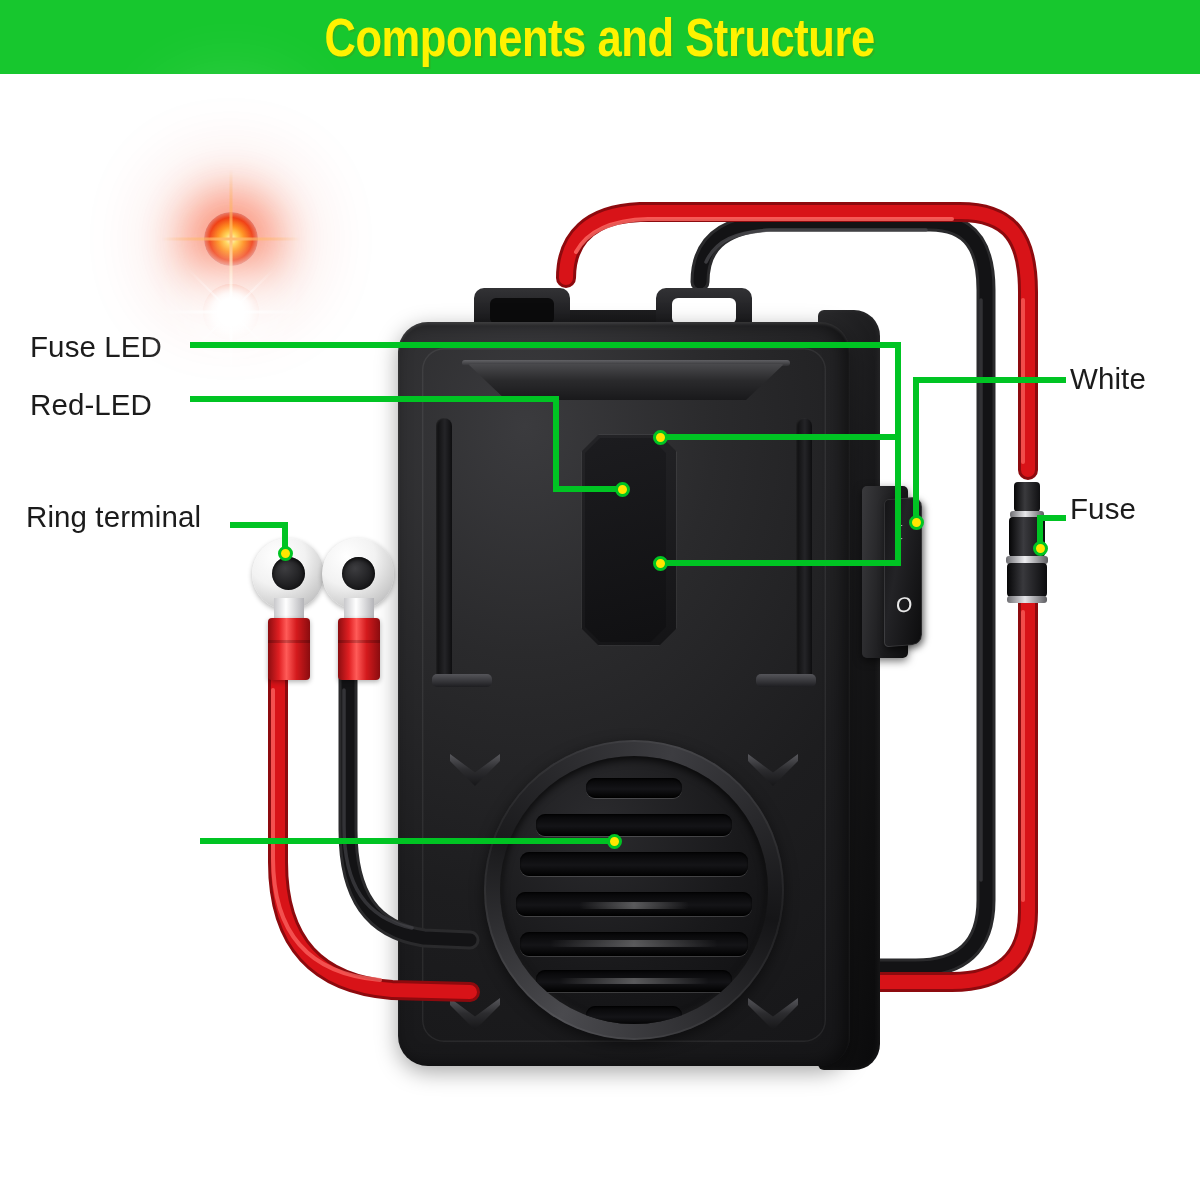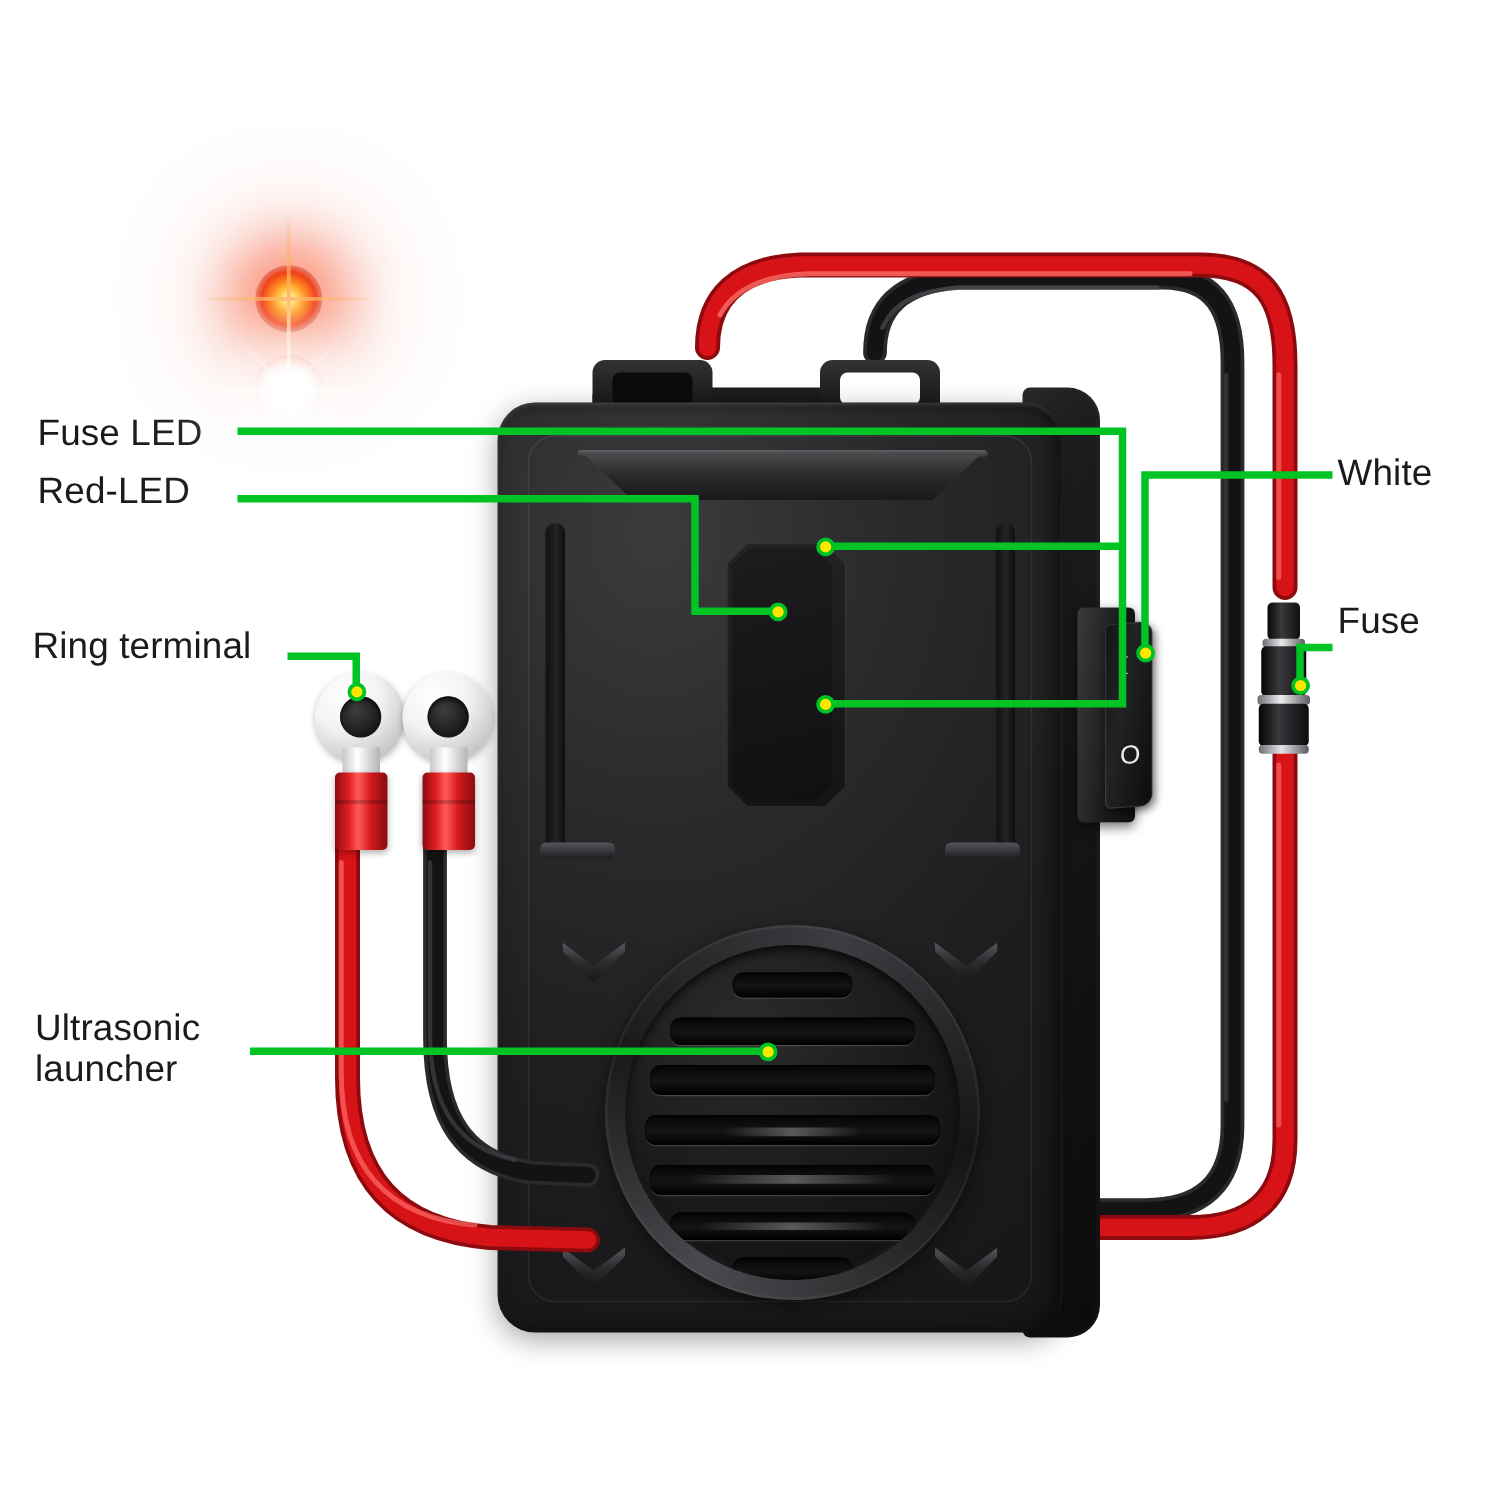--- a/index.html
+++ b/index.html
@@ -28,25 +28,25 @@
     text-shadow:2px 2px 0 rgba(120,110,0,.22);
     line-height:1;
   }
 
   
   .label{
     position:absolute;color:#1b1b1b;font-size:29.5px;
     line-height:1.12;white-space:pre-line;letter-spacing:.1px;
   }
   #lbl-white  {left:30px; top:330px;}
-  #lbl-red    {left:30px; top:376px;}
+  #lbl-red    {left:30px; top:388px;}
   #lbl-ring   {left:26px; top:500px;}
   #lbl-ultra  {left:28px; top:806px;}
   #lbl-switch {left:1070px;top:362px;}
-  #lbl-fuse   {left:1070px;top:480px;text-align:right;}
+  #lbl-fuse   {left:1070px;top:492px;text-align:right;}
   .ldot{
     position:absolute;width:15px;height:15px;border-radius:50%;
     background:#FFE600;border:3px solid #00C423;box-sizing:border-box;
     z-index:40;
   }
   .leader-svg{position:absolute;left:0;top:0;width:1200px;height:1200px;
     pointer-events:none;z-index:35;}
 
   
   .device{position:absolute;left:388px;top:288px;width:500px;height:800px;z-index:10;}
@@ -253,20 +253,23 @@
   .fz.body1     {top:35px;width:36px;height:40px;background:linear-gradient(90deg,#050506,#3b3b3f 40%,#0c0c0e);}
   .fz.ring2     {top:74px;width:42px;height:8px; background:linear-gradient(90deg,#6e6e72,#ededf0 45%,#5c5c60);border-radius:3px;}
   .fz.body2     {top:81px;width:40px;height:34px;background:linear-gradient(90deg,#050506,#39393d 40%,#0b0b0d);}
   .fz.ring3     {top:114px;width:40px;height:7px;background:linear-gradient(90deg,#6e6e72,#e4e4e8 45%,#5c5c60);border-radius:3px;}
 </style>
 </head>
 <body>
 
 <div id="stage">
 
+  <div class="banner">
+    <div class="banner-title">Components and Structure</div>
+  </div>
 
   <svg class="leader-svg" viewBox="0 0 1200 1200">
     <g stroke="#00C423" stroke-width="6" fill="none" stroke-linecap="butt">
 
       <path d="M190,345 L898,345 L898,563 L660,563"></path>
       <path d="M898,437 L660,437"></path>
 
       <path d="M190,399 L556,399 L556,489 L622,489"></path>
 
       <path d="M230,525 L285,525 L285,553"></path>
@@ -275,22 +278,20 @@
 
       <path d="M1066,380 L916,380 L916,522"></path>
 
       <path d="M1066,518 L1040,518 L1040,548"></path>
     </g>
   </svg>
 
   <div class="label" id="lbl-white">Fuse LED</div>
   <div class="label" id="lbl-red">Red-LED</div>
   <div class="label" id="lbl-ring">Ring terminal</div>
-  <div class="label" id="lbl-ultra">Ultrasonic
-launcher</div>
   <div class="label" id="lbl-switch">White</div>
   <div class="label" id="lbl-fuse">Fuse</div>
 
   <svg class="cable-svg" viewBox="0 0 1200 1200">
 
     <path d="M700,282 C700,246 720,226 766,222 L930,222 C972,222 986,248 986,290 L986,900 C986,948 960,968 916,968 L880,968" stroke="#2a2a2c" stroke-width="19" fill="none" stroke-linecap="round"></path>
     <path d="M700,282 C700,246 720,226 766,222 L930,222 C972,222 986,248 986,290 L986,900 C986,948 960,968 916,968 L880,968" stroke="#131315" stroke-width="13" fill="none" stroke-linecap="round"></path>
     <path d="M706,262 C716,240 736,232 770,230 L926,230" stroke="#4a4a4e" stroke-width="3.5" fill="none" opacity=".75" stroke-linecap="round"></path>
     <path d="M981,300 L981,880" stroke="#4a4a4e" stroke-width="3.5" fill="none" opacity=".55" stroke-linecap="round"></path>
 

